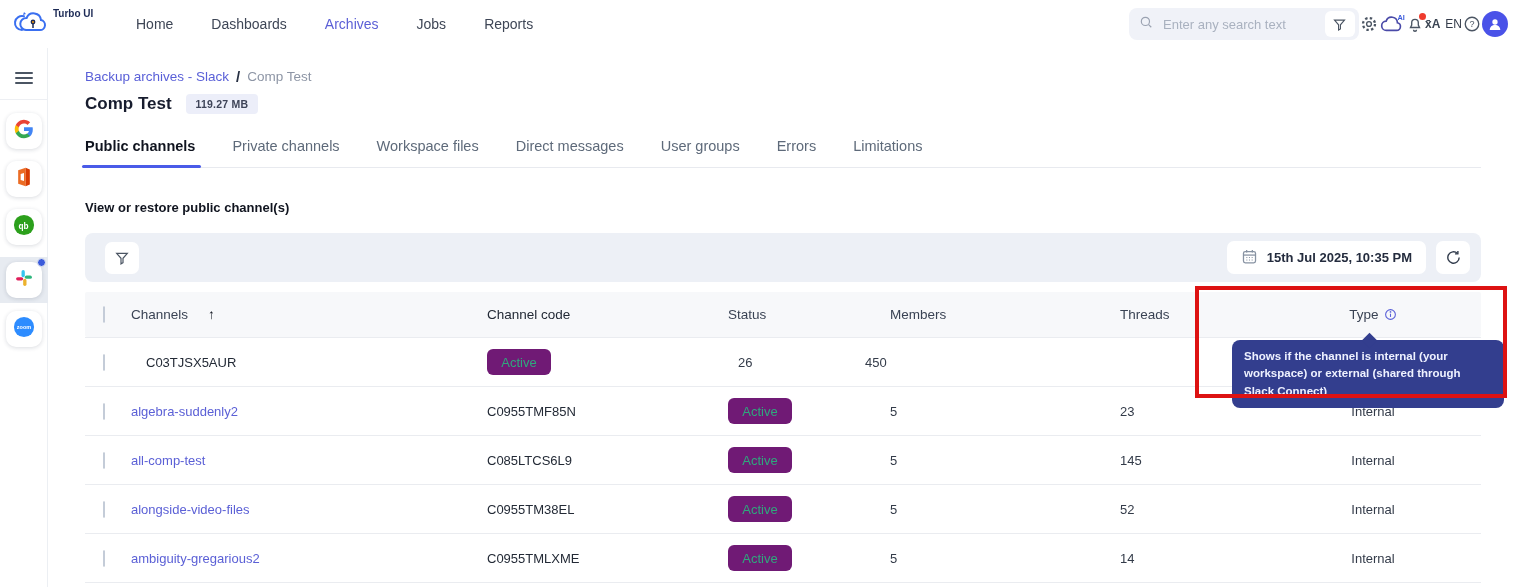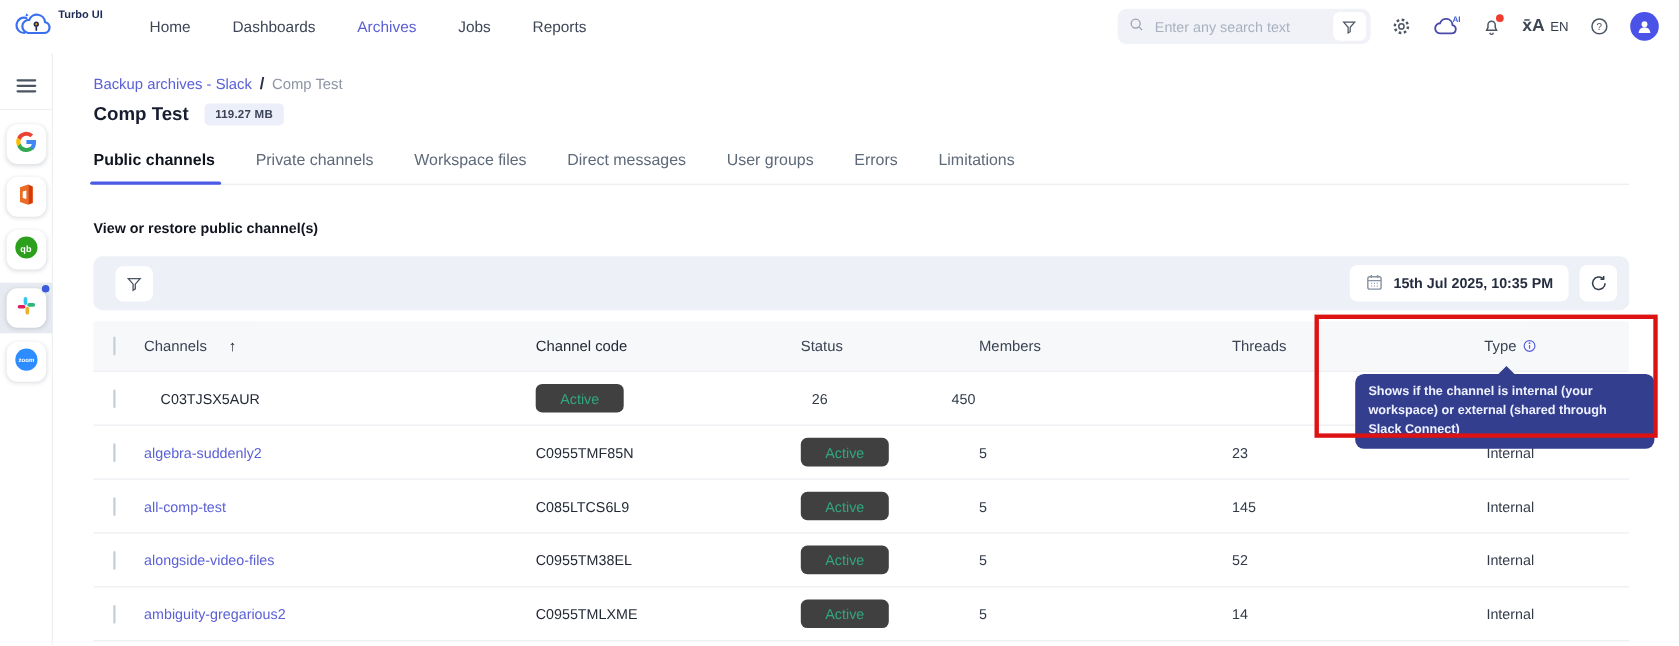--- a/index.html
+++ b/index.html
@@ -7,29 +7,29 @@
     margin:0; width:1526px; height:587px; overflow:hidden; position:relative;
     background:#fff; font-family:"Liberation Sans", sans-serif; color:#2b3342;
   }
   
   .topbar{position:absolute;top:0;left:0;right:0;height:48px;background:#fff;display:flex;align-items:center;padding:0 18px 0 12px;z-index:5;}
   .logo{display:flex;align-items:flex-start;width:100px;cursor:pointer;}
   .logo-text{font-size:10px;font-weight:bold;color:#1c2a55;margin:2px 0 0 1px;}
   .mainnav{display:flex;gap:38px;margin-left:24px;font-size:14px;color:#3e4656;}
   .nav-item{cursor:pointer;}
   .nav-item.active{color:#5b5fd6;font-weight:500;}
-  .top-right{margin-left:auto;display:flex;align-items:center;gap:19px;}
+  .top-right{margin-left:auto;display:flex;align-items:center;gap:1px;}
   .search-global{width:230px;height:32px;background:#f0f2f8;border-radius:8px;display:flex;align-items:center;gap:8px;padding:0 4px 0 10px;}
   .search-global input{flex:1;border:none;outline:none;background:transparent;font-size:13px;color:#374151;font-family:inherit;min-width:0;}
   .search-global input::placeholder{color:#a9b1bf;}
   .funnel-btn{width:30px;height:26px;background:#fff;border-radius:6px;display:flex;align-items:center;justify-content:center;cursor:pointer;color:#4b5563;flex:none;}
   .icon-btn{display:flex;align-items:center;justify-content:center;color:#4b5563;cursor:pointer;position:relative;}
   .bell-dot{position:absolute;top:-2px;right:-2px;width:7px;height:7px;border-radius:50%;background:#ef3b2d;}
   .lang{display:flex;align-items:center;gap:5px;cursor:pointer;}
-  .lang-glyph{font-size:16px;font-weight:bold;color:#3c4654;}
+  .lang-glyph{font-size:12px;font-weight:bold;color:#3c4654;}
   .lang-code{font-size:12px;color:#333b49;}
   .avatar{width:26px;height:26px;border-radius:50%;background:#4a52e8;display:flex;align-items:center;justify-content:center;cursor:pointer;}
   
   .sidebar{position:absolute;top:48px;left:0;bottom:0;width:48px;background:#fff;border-right:1px solid #eceff3;display:flex;flex-direction:column;align-items:center;z-index:4;}
   .hamburger{margin:21px 0 12px;cursor:pointer;}
   .hamburger span{display:block;width:18px;height:2px;background:#4b5563;margin:3px 0;border-radius:1px;}
   .side-divider{width:48px;height:1px;background:#edeff3;margin-bottom:13px;}
   .app-card{width:36px;height:36px;background:#fff;border-radius:10px;box-shadow:0 1px 4px rgba(25,35,60,.16);display:flex;align-items:center;justify-content:center;margin-bottom:12px;position:relative;cursor:pointer;}
   .active-wrap{width:48px;display:flex;justify-content:center;background:#e7ebf1;padding:5px 0;margin-bottom:8px;}
   .active-wrap .app-card{margin-bottom:0;}
@@ -60,21 +60,21 @@
   .table{margin-top:10px;border-bottom:1px solid #eaecf0;}
   .trow{display:grid;grid-template-columns:46px 341px 241px 152px 255px 145px 1fr;align-items:center;height:49px;border-top:1px solid #eaecf0;font-size:13px;color:#333b49;}
   .trow.thead{height:45px;background:#f7f8fa;border-top:none;font-size:13.5px;color:#3a4354;border-radius:2px;}
   .cell-check{padding-left:18px;}
   .checkbox{width:16px;height:16px;border:1.5px solid #c4ccd8;border-radius:5px;background:#fff;cursor:pointer;}
   .cell-code{padding-left:15px;color:#232a36;}
   .cell-status{padding-left:15px;}
   .cell-members{padding-left:25px;}
   .cell-type{text-align:center;}
   .channel-link{color:#5b60d6;cursor:pointer;}
-  .pill{display:inline-flex;align-items:center;justify-content:center;width:80px;height:26px;background:#404040;color:#2fa87d;border-radius:6px;font-size:13px;}
+  .pill{display:inline-flex;align-items:center;justify-content:center;width:64px;height:26px;background:#701a75;color:#2fa87d;border-radius:6px;font-size:13px;}
   .th-sort{display:flex;align-items:center;gap:20px;}
   .sort-arrow{color:#10141f;font-weight:bold;}
   .th-type{display:flex;align-items:center;justify-content:center;gap:5px;}
   .info-i{display:inline-flex;color:#5a60d8;cursor:pointer;}
   
   .tooltip{position:absolute;left:1232px;top:340px;width:272px;background:#333e8e;color:#eef1ff;font-size:11.5px;font-weight:600;line-height:1.5;padding:8px 12px;border-radius:8px;z-index:20;}
   .tooltip::before{content:"";position:absolute;top:-5px;left:132px;width:11px;height:11px;background:#333e8e;transform:rotate(45deg);}
   .annotation{position:absolute;left:1195px;top:286px;width:312px;height:112px;border:4px solid #dd1212;z-index:30;pointer-events:none;}
 </style>
 </head>

